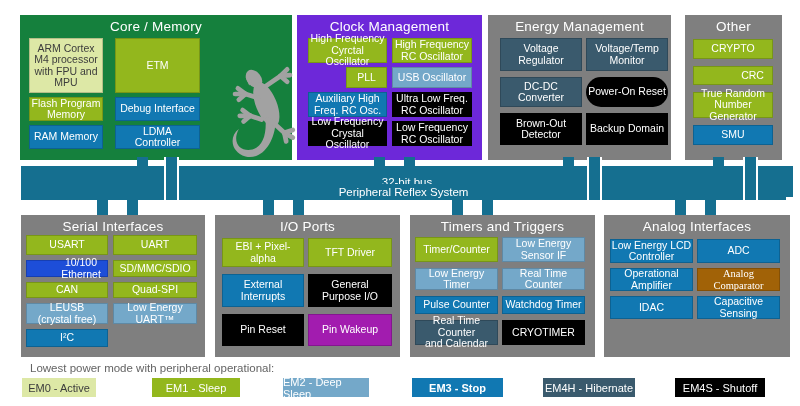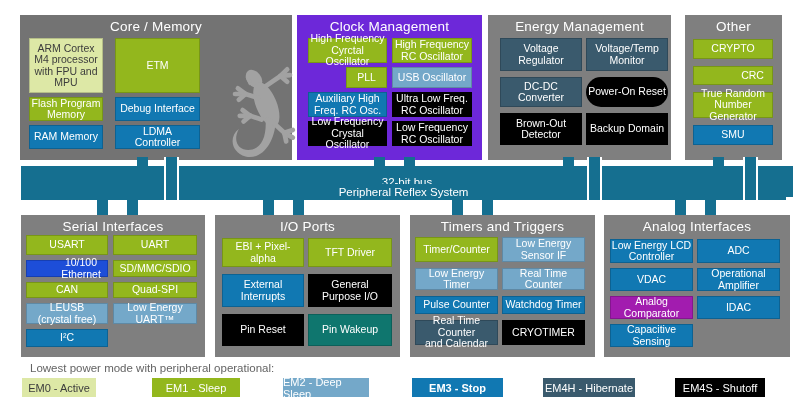--- a/index.html
+++ b/index.html
@@ -58,21 +58,21 @@
   .legend-item:nth-child(3) { left:283px; width:86px; }
   .legend-item:nth-child(4) { left:412px; width:91px; }
   .legend-item:nth-child(5) { left:543px; width:92px; }
   .legend-item:nth-child(6) { left:675px; width:90px; }
 </style>
 </head>
 <body>
 
 <div id="stage">
 
-  <div class="panel" id="panel-core" style="background: #737373;">
+  <div class="panel" id="panel-core" style="background: #15803d;">
     <div class="panel-title">Core / Memory</div>
     <div class="boxes">
         <div class="box" style="background: rgb(221, 232, 166); color: rgb(60, 60, 60);">ARM Cortex
 M4 processor
 with FPU and
 MPU</div>
         <div class="box" style="background: rgb(147, 183, 29); color: rgb(255, 255, 255);">ETM</div>
         <div class="box" style="background: rgb(147, 183, 29); color: rgb(255, 255, 255);">Flash Program
 Memory</div>
         <div class="box" style="background: rgb(17, 120, 178); color: rgb(255, 255, 255);">Debug Interface</div>
@@ -208,21 +208,21 @@
   <div class="panel" id="panel-io" style="background: rgb(127, 127, 127);">
     <div class="panel-title">I/O Ports</div>
     <div class="boxes">
         <div class="box" style="background: rgb(147, 183, 29); color: rgb(255, 255, 255);">EBI + Pixel-alpha</div>
         <div class="box" style="background: rgb(147, 183, 29); color: rgb(255, 255, 255);">TFT Driver</div>
         <div class="box" style="background: rgb(17, 120, 178); color: rgb(255, 255, 255);">External
 Interrupts</div>
         <div class="box" style="background: rgb(0, 0, 0); color: rgb(255, 255, 255);">General
 Purpose I/O</div>
         <div class="box" style="background: rgb(0, 0, 0); color: rgb(255, 255, 255); text-align: center;">Pin Reset</div>
-        <div class="box" style="background: #0f766e; color: rgb(255, 255, 255);">Pin Wakeup</div>
+        <div class="box" style="background: #a21caf; color: rgb(255, 255, 255);">Pin Wakeup</div>
       </div>
   </div>
 
   <div class="panel" id="panel-timers" style="background: rgb(127, 127, 127);">
     <div class="panel-title">Timers and Triggers</div>
     <div class="boxes">
         <div class="box" style="background: rgb(147, 183, 29); color: rgb(255, 255, 255);">Timer/Counter</div>
         <div class="box" style="background: rgb(116, 168, 201); color: rgb(255, 255, 255);">Low Energy
 Sensor IF</div>
         <div class="box" style="background: rgb(116, 168, 201); color: rgb(255, 255, 255);">Low Energy Timer</div>
@@ -234,24 +234,23 @@
         <div class="box" style="background: rgb(0, 0, 0); color: rgb(255, 255, 255);">CRYOTIMER</div>
       </div>
   </div>
 
   <div class="panel" id="panel-analog" style="background: rgb(127, 127, 127);">
     <div class="panel-title">Analog Interfaces</div>
     <div class="boxes">
         <div class="box" style="background: rgb(17, 120, 178); color: rgb(255, 255, 255);">Low Energy LCD
 Controller</div>
         <div class="box" style="background: rgb(17, 120, 178); color: rgb(255, 255, 255);">ADC</div>
-        <div class="box" style="background: rgb(17, 120, 178); color: rgb(255, 255, 255);">VDAC</div>
         <div class="box" style="background: rgb(17, 120, 178); color: rgb(255, 255, 255);">Operational
 Amplifier</div>
-        <div class="box" style="background: #a21caf; color: rgb(255, 255, 255);">Analog
+        <div class="box" style="background: #a16207; color: rgb(255, 255, 255); font-family: Liberation Serif, serif;">Analog
 Comparator</div>
         <div class="box" style="background: rgb(17, 120, 178); color: rgb(255, 255, 255);">IDAC</div>
         <div class="box" style="background: rgb(17, 120, 178); color: rgb(255, 255, 255);">Capacitive
 Sensing</div>
       </div>
   </div>
 
   <div id="legend-title">Lowest power mode with peripheral operational:</div>
   <div id="legend-items">
       <div class="legend-item" style="background: rgb(221, 232, 166); color: rgb(60, 60, 60);">EM0 - Active</div>

